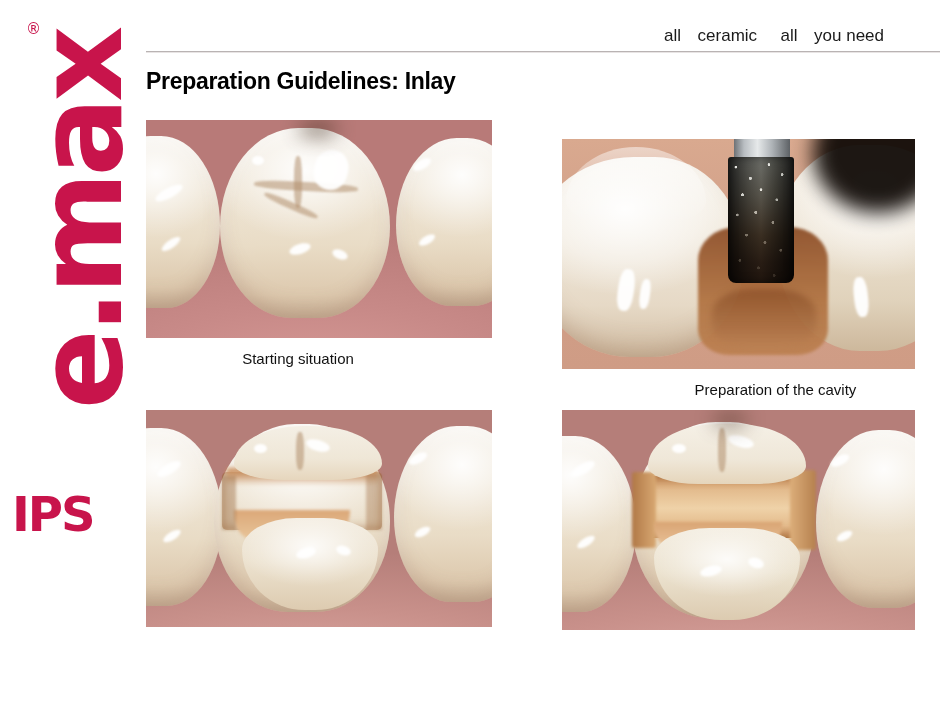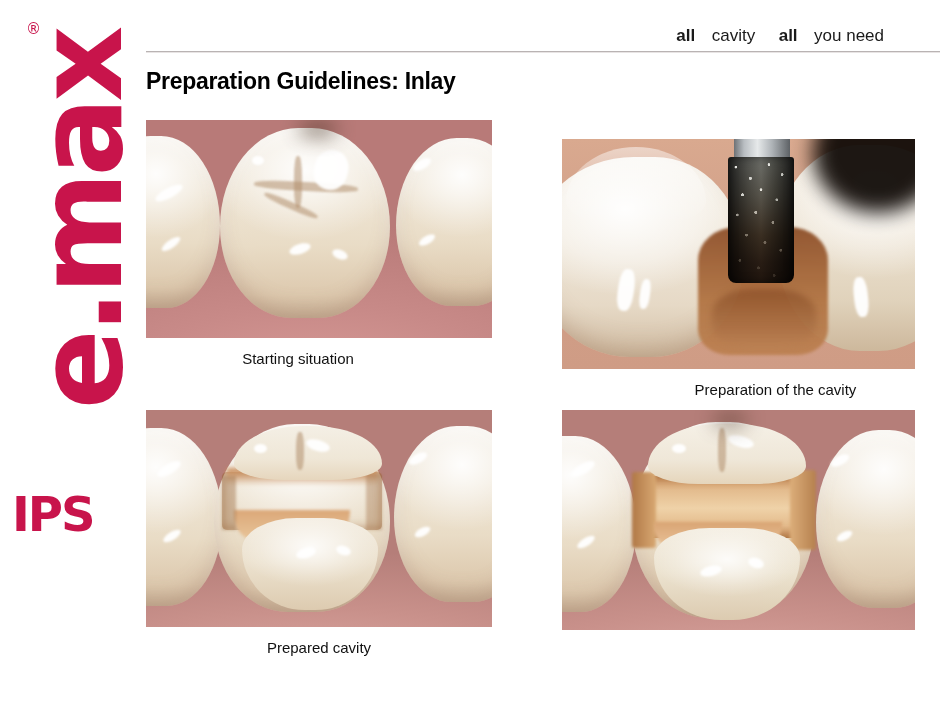--- a/index.html
+++ b/index.html
@@ -72,21 +72,21 @@
     height: 110px;
   }
   #tagline {
     position: absolute;
     right: 56px;
     top: 26px;
     font-size: 17px;
     color: #1a1a1a;
     white-space: nowrap;
   }
-  #tagline .bold { font-weight: bold; }
+  #tagline .bold { font-weight: normal; }
   #tagline .sp { display: inline-block; width: 7px; }
   #header-rule {
     position: absolute;
     left: 0;
     top: 51px;
     width: 794px;
     height: 2px;
     background: linear-gradient(to bottom, #b9b3b3 0 1px, #e8e4e4 1px 2px);
   }
   #slide-title {
@@ -211,21 +211,21 @@
   <div id="brand-emax-wrap">
     <div id="brand-emax">e.max</div>
   </div>
   <div id="brand-ips">IPS</div>
 </div>
 
 <div id="slide-header">
   <div id="tagline">
     <span class="bold">all</span>
     <span class="sp"></span>
-    <span>cavity</span>
+    <span>ceramic</span>
     <span class="sp"></span><span class="sp"></span>
     <span class="bold">all</span>
     <span class="sp"></span>
     <span>you need</span>
   </div>
   <div id="header-rule"></div>
   <div id="slide-title">Preparation Guidelines: Inlay</div>
 </div>
 
 <div class="figure" id="figure-1">
@@ -323,21 +323,20 @@
     <div class="fissure" style="left:150px; top:22px; width:8px; height:38px;"></div>
     <div class="spec" style="left:160px; top:30px; width:24px; height:11px; transform:rotate(16deg);"></div>
     <div class="spec" style="left:108px; top:34px; width:13px; height:9px;"></div>
     <div class="spec" style="left:150px; top:138px; width:20px; height:10px; transform:rotate(-16deg);"></div>
     <div class="spec" style="left:190px; top:136px; width:15px; height:9px; transform:rotate(18deg);"></div>
 
     <div class="tooth enamel" style="left:248px; top:16px; width:136px; height:176px;"></div>
     <div class="spec" style="left:262px; top:44px; width:20px; height:9px; transform:rotate(-28deg);"></div>
     <div class="spec" style="left:268px; top:118px; width:17px; height:8px; transform:rotate(-28deg);"></div>
   </div>
-  <div class="caption">Prepared cavity</div>
 </div>
 
 <div class="figure" id="figure-4">
   <div class="photo">
     <div class="gum dark-top"></div>
 
     <div class="tooth enamel" style="left:-58px; top:26px; width:132px; height:176px;"></div>
     <div class="spec" style="left:8px; top:54px; width:26px; height:10px; transform:rotate(-30deg);"></div>
     <div class="spec" style="left:14px; top:128px; width:20px; height:8px; transform:rotate(-32deg);"></div>
 

